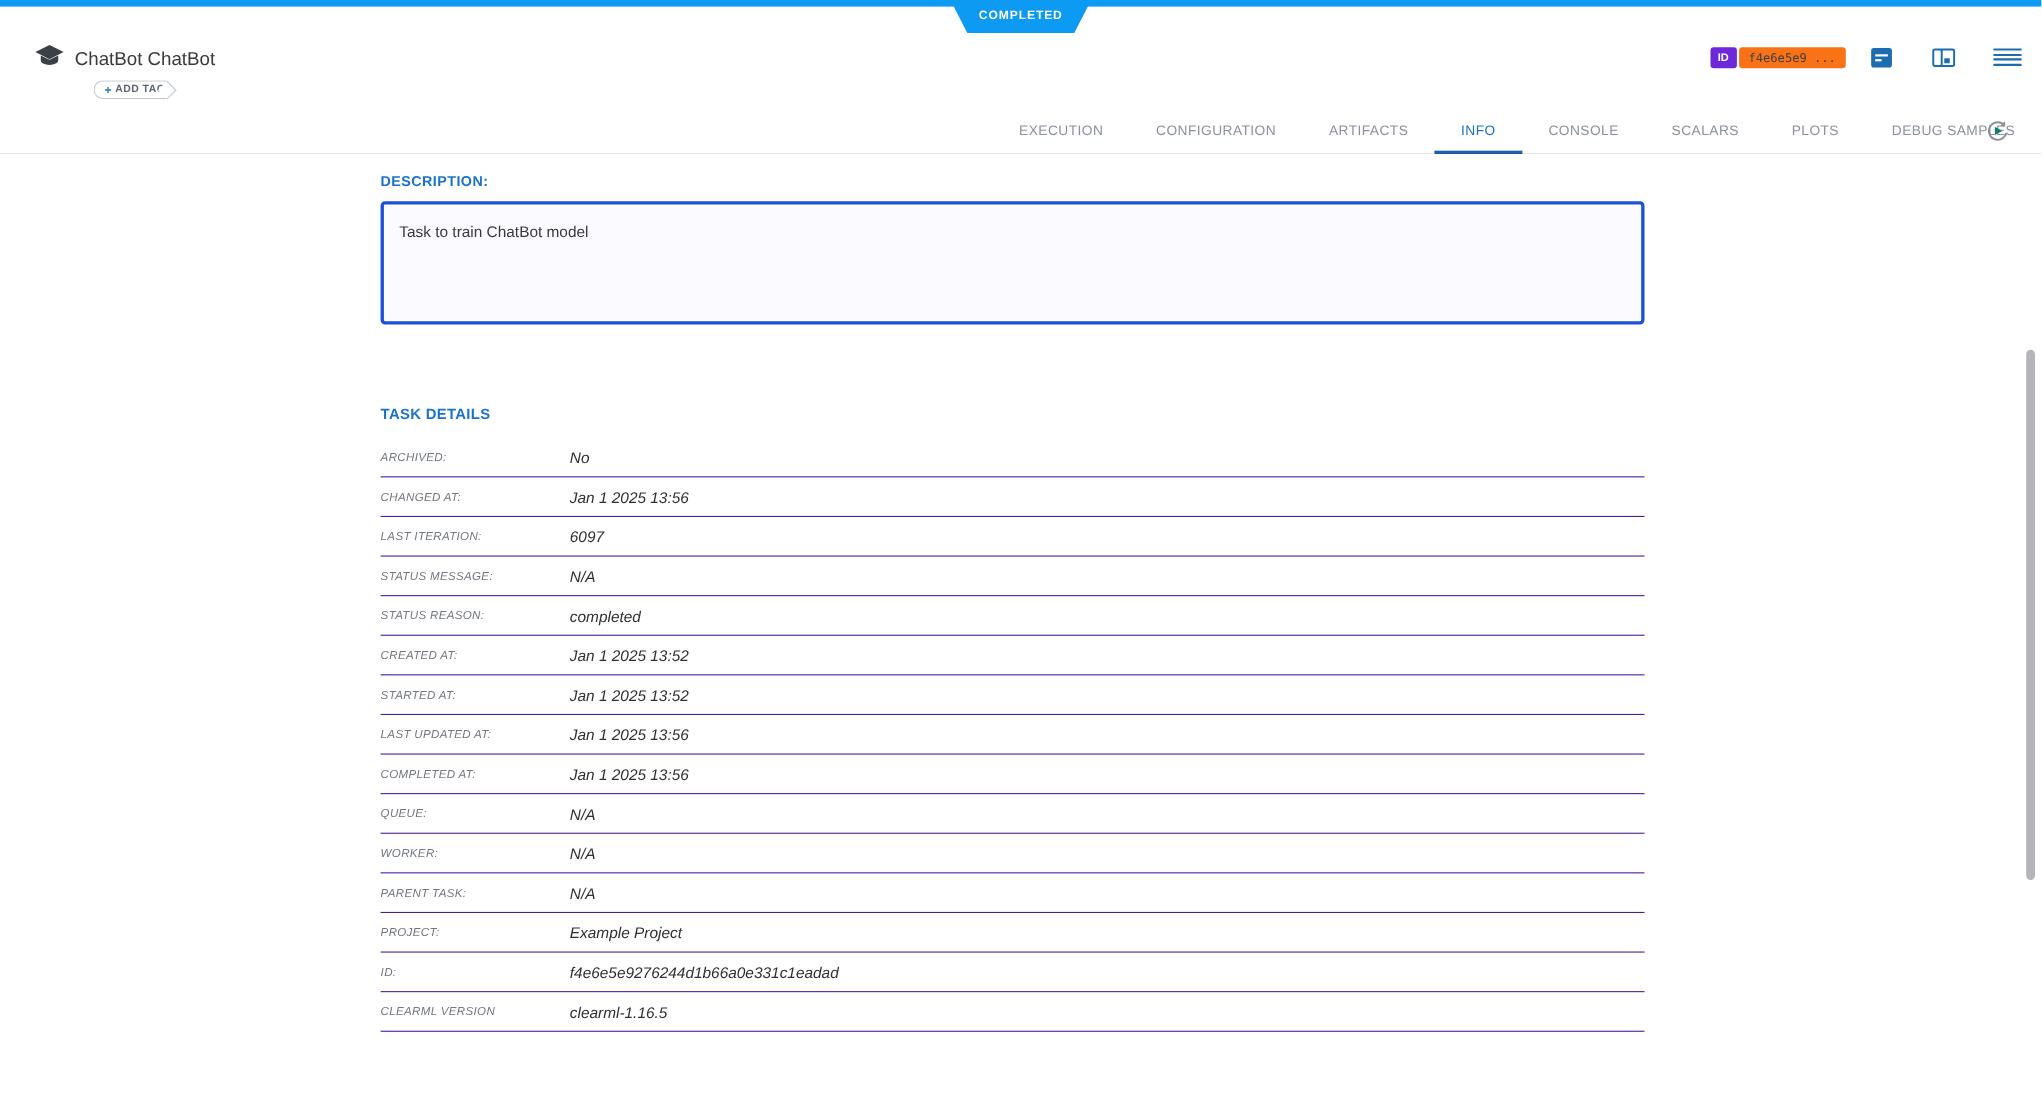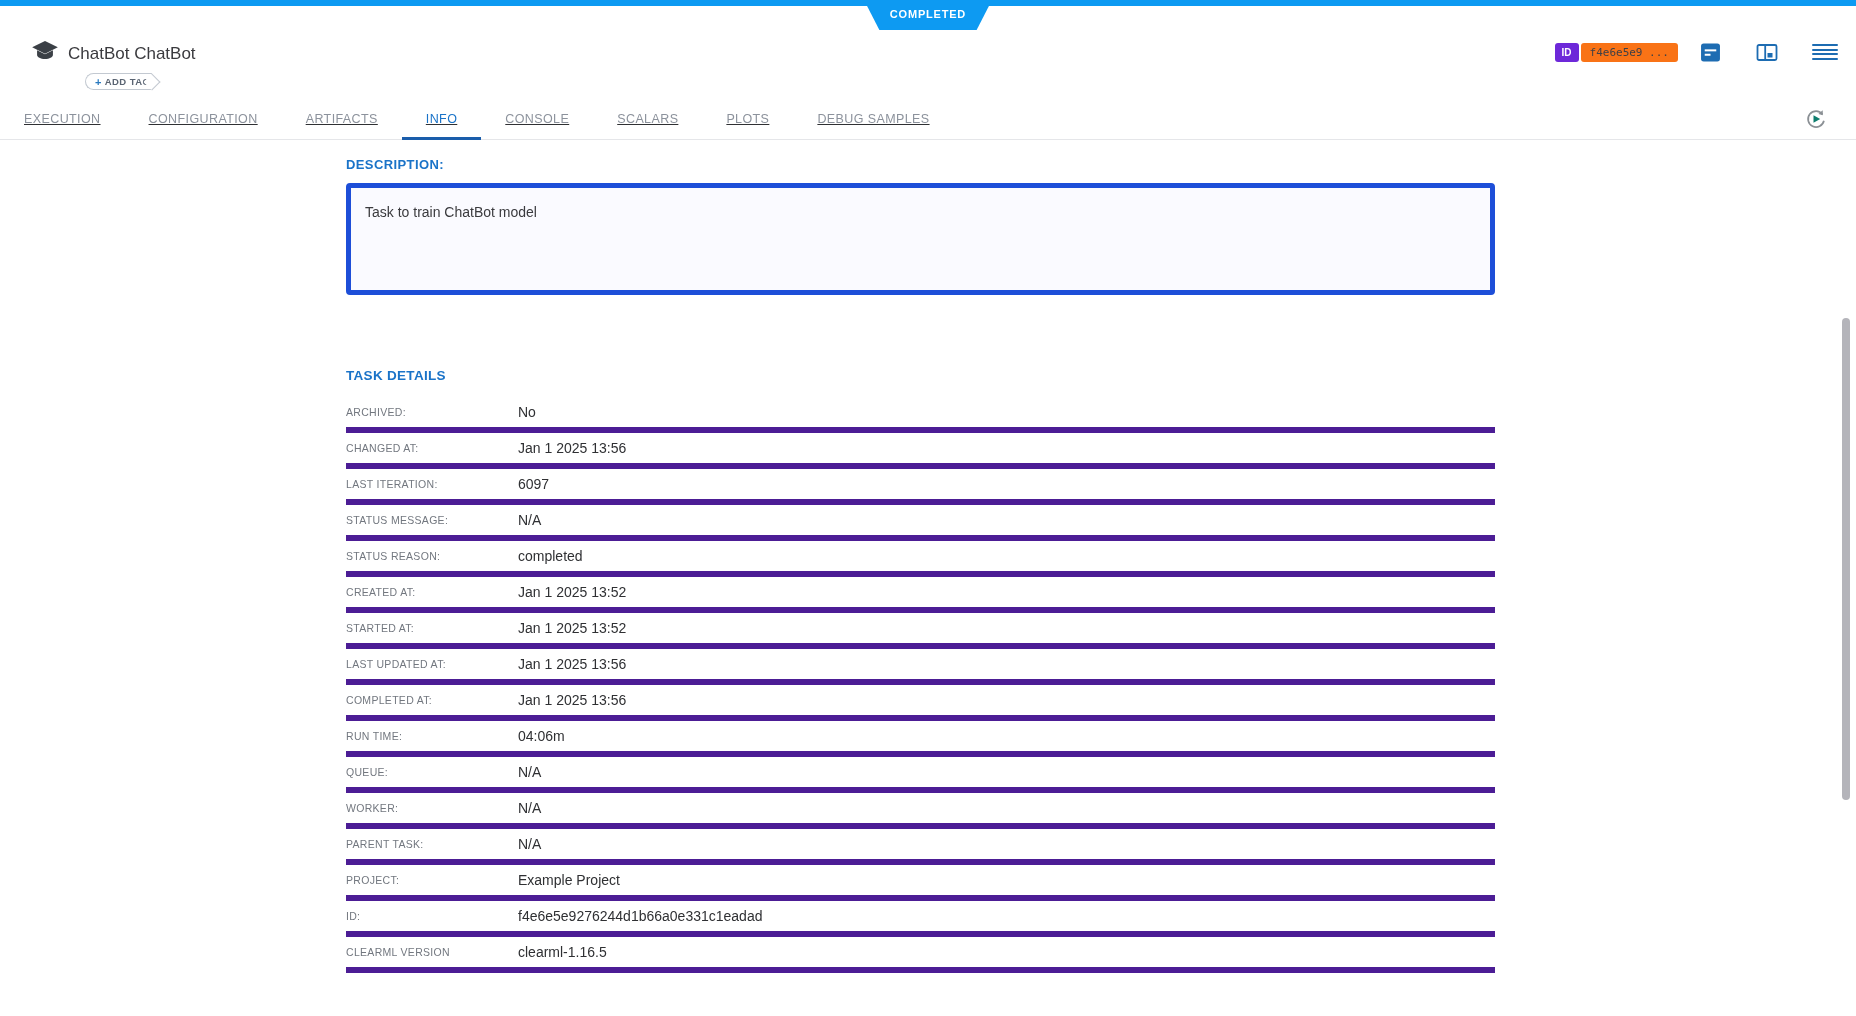--- a/index.html
+++ b/index.html
@@ -77,21 +77,21 @@
   }
   .icon-btn.notes { margin-left: 22px; }
   .icon-btn.layout { margin-left: 35px; }
   .icon-btn.menu { margin-left: 34px; }
   .menu-bars { display: flex; flex-direction: column; gap: 2.4px; }
   .menu-bars i { display: block; width: 26px; height: 2.2px; background: #1d6cb2; border-radius: 1px; }
 
   
   .tabs {
     position: absolute; bottom: 0; left: 0; width: 100%; height: 40px;
-    display: flex; justify-content: flex-start; align-items: stretch; text-decoration: underline;
+    display: flex; justify-content: flex-end; align-items: stretch;
   }
   .tab {
     position: relative; border: none; background: none; cursor: pointer;
     padding: 0 24px; display: flex; align-items: center;
     font-family: "Liberation Sans", sans-serif;
     font-size: 12.5px; font-weight: 500; letter-spacing: 0.4px;
     color: #8c929c; text-transform: uppercase;
   }
   .tab.active { color: #1a73c8; }
   .tab.active::after {
@@ -104,30 +104,31 @@
   }
 
   
   .content { position: absolute; top: 140px; left: 346px; width: 1149px; }
   .section-label {
     color: #1a73c8; font-weight: bold; letter-spacing: 0.4px;
   }
   .description-label { margin-top: 17px; font-size: 13px; }
   .description-box {
     margin-top: 11px; width: 1149px; height: 112px; resize: none;
-    background: #fafaff; border: 5px solid #1d4ed8; border-radius: 4px;
+    background: #fafaff; border: 3px solid #1d4ed8; border-radius: 4px;
     padding: 16px 14px; font-family: "Liberation Sans", sans-serif;
     font-size: 14px; color: #3a3a3e; outline: none;
   }
   .task-details-title { margin-top: 69px; font-size: 13.5px; letter-spacing: 0.3px; }
 
   .details-table { margin-top: 14px; }
   .detail-row {
     display: flex; align-items: center; height: 36px;
-    border-bottom: 6px solid #4c1d95;
+    border-bottom: 1px solid #4c1d95;
+    font-style: italic;
   }
   .detail-label {
     width: 156px; flex: 0 0 156px;
     font-size: 10.5px; letter-spacing: 0.3px; color: #72777f;
     text-transform: uppercase;
   }
   .detail-value { font-size: 14px; color: #2f3033; margin-left: 16px; }
 
   
   .scroll-thumb {
@@ -266,24 +267,20 @@
     </div>
       <div class="detail-row">
       <span class="detail-label">LAST UPDATED AT:</span>
       <span class="detail-value">Jan 1 2025 13:56</span>
     </div>
       <div class="detail-row">
       <span class="detail-label">COMPLETED AT:</span>
       <span class="detail-value">Jan 1 2025 13:56</span>
     </div>
       <div class="detail-row">
-      <span class="detail-label">RUN TIME:</span>
-      <span class="detail-value">04:06m</span>
-    </div>
-      <div class="detail-row">
       <span class="detail-label">QUEUE:</span>
       <span class="detail-value">N/A</span>
     </div>
       <div class="detail-row">
       <span class="detail-label">WORKER:</span>
       <span class="detail-value">N/A</span>
     </div>
       <div class="detail-row">
       <span class="detail-label">PARENT TASK:</span>
       <span class="detail-value">N/A</span>

